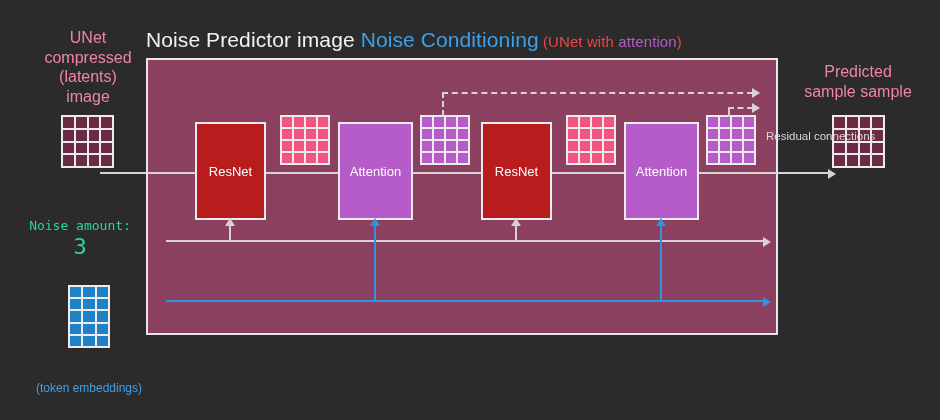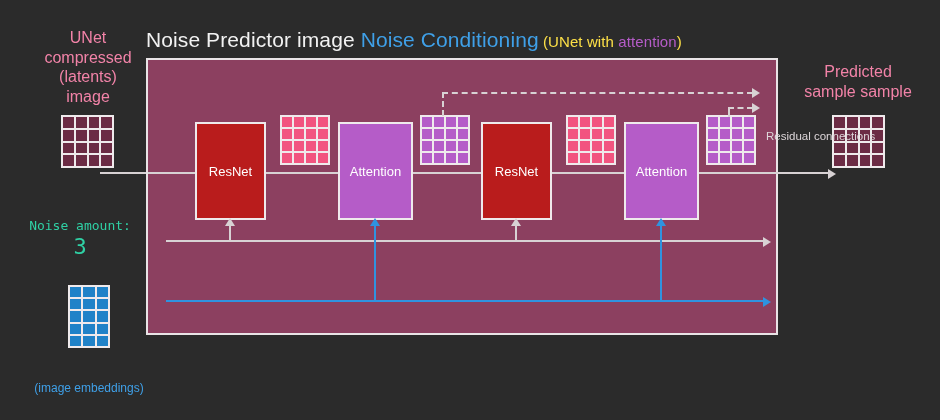--- a/index.html
+++ b/index.html
@@ -22,21 +22,21 @@
     left: 146px;
     top: 28px;
     font-size: 21px;
     color: #f2f2f2;
     white-space: nowrap;
     letter-spacing: 0.1px;
   }
   #title .accent-blue { color: #3fa0e8; }
   #title .paren {
     font-size: 15px;
-    color: #fde047;
+    color: #ef4444;
   }
   #title .accent-purple { color: #b55cc8; }
 
   
   #panel {
     position: absolute;
     left: 146px;
     top: 58px;
     width: 632px;
     height: 277px;
@@ -243,21 +243,21 @@
       <i style="background: rgb(31, 130, 200);"></i>
       <i style="background: rgb(31, 130, 200);"></i>
       <i style="background: rgb(31, 130, 200);"></i>
       <i style="background: rgb(31, 130, 200);"></i>
       <i style="background: rgb(31, 130, 200);"></i>
       <i style="background: rgb(31, 130, 200);"></i>
       <i style="background: rgb(31, 130, 200);"></i>
       <i style="background: rgb(31, 130, 200);"></i>
     </div>
 
-  <div class="label" id="label-text-info-sub">(image embeddings)</div>
+  <div class="label" id="label-text-info-sub">(token embeddings)</div>
 
   <div id="panel">
 
     <div class="hline" style="left:0px; top:112px; width:630px;"></div>
 
     <div class="hline" style="left:18px; top:180px; width:602px;"></div>
     <div class="arrow-r" style="left:615px; top:177px;"></div>
 
     <div class="hline blue" style="left:18px; top:240px; width:602px;"></div>
     <div class="arrow-r blue" style="left:615px; top:237px;"></div>

